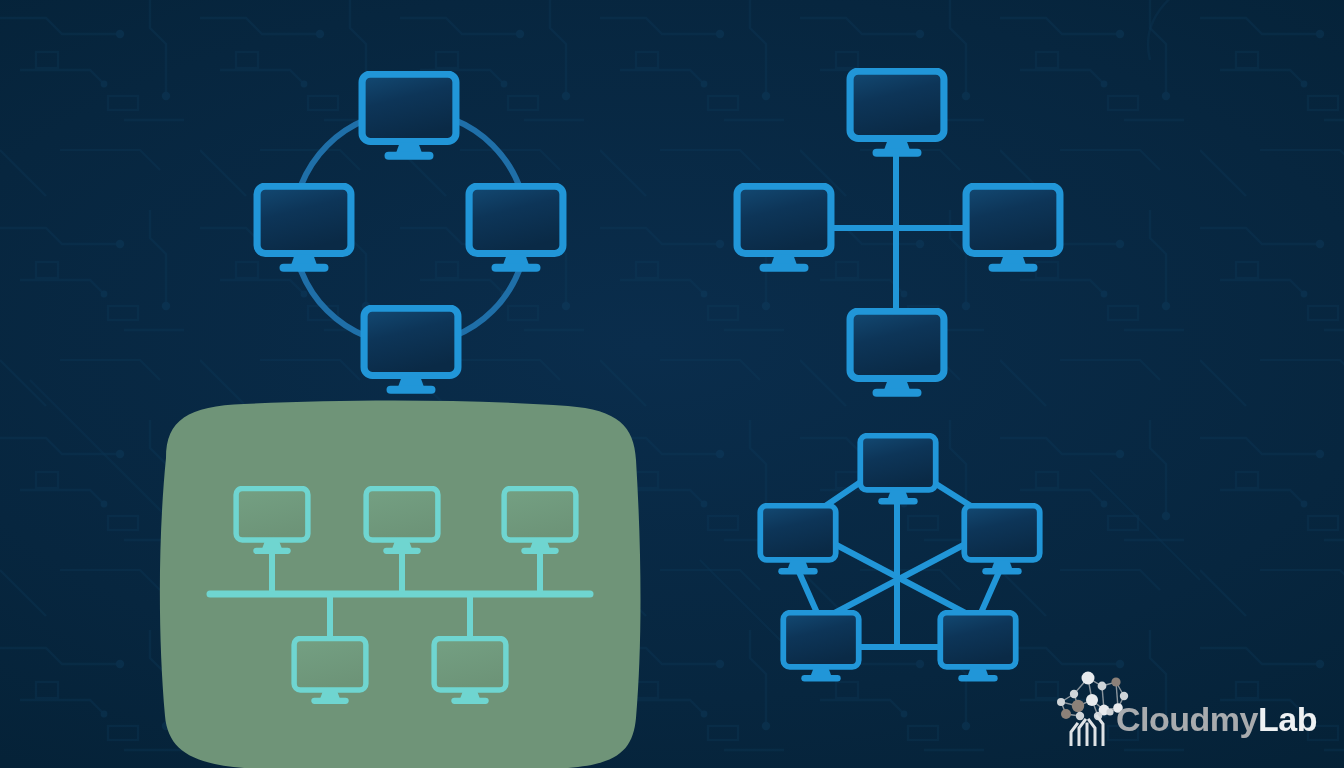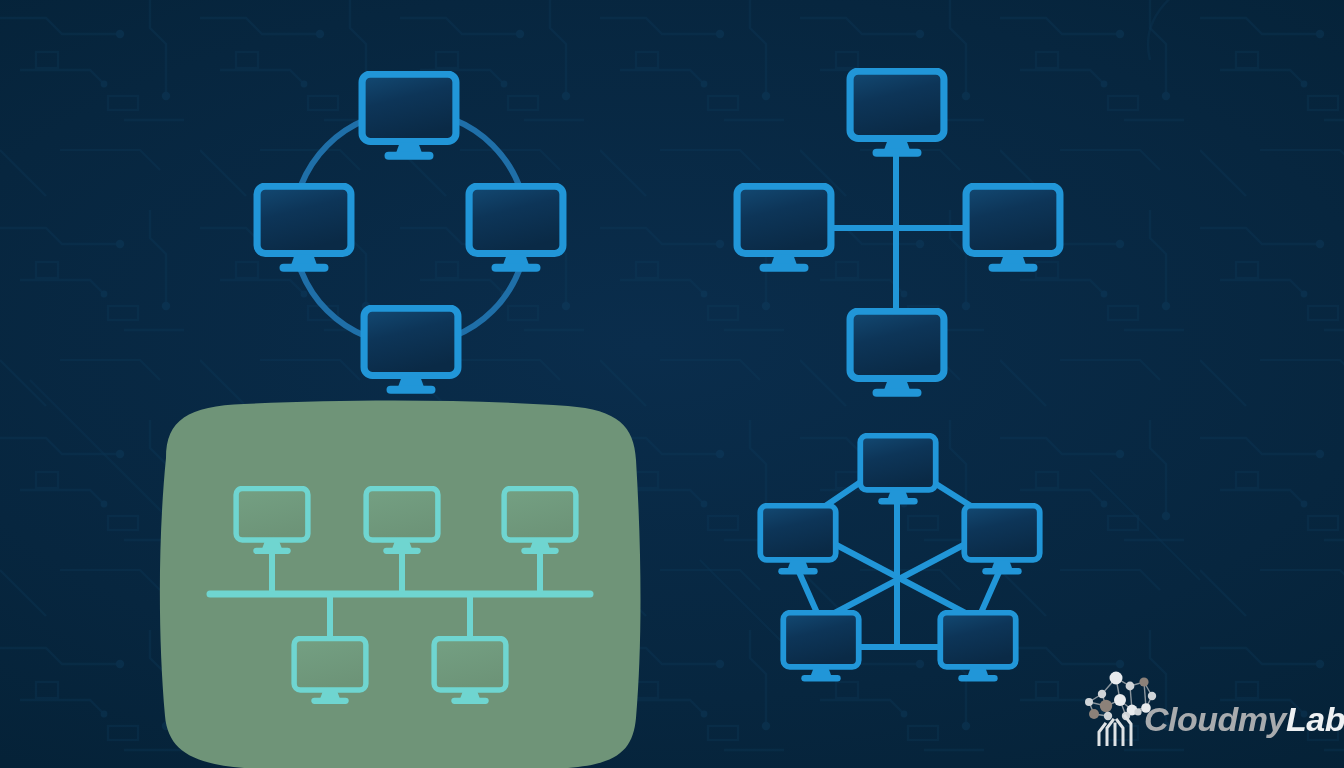--- a/index.html
+++ b/index.html
@@ -29,25 +29,24 @@
   }
   #bus-panel {
     position: absolute;
     left: 148px;
     top: 398px;
     width: 500px;
     height: 372px;
   }
   #logo {
     position: absolute;
-    left: 1080px;
+    left: 1052px;
     top: 666px;
     width: 250px;
     height: 95px;
-    font-style: italic;
   }
   .logo-text {
     position: absolute;
     left: 64px;
     top: 36px;
     font-size: 34px;
     font-weight: bold;
     letter-spacing: -0.5px;
     line-height: 1;
     white-space: nowrap;

